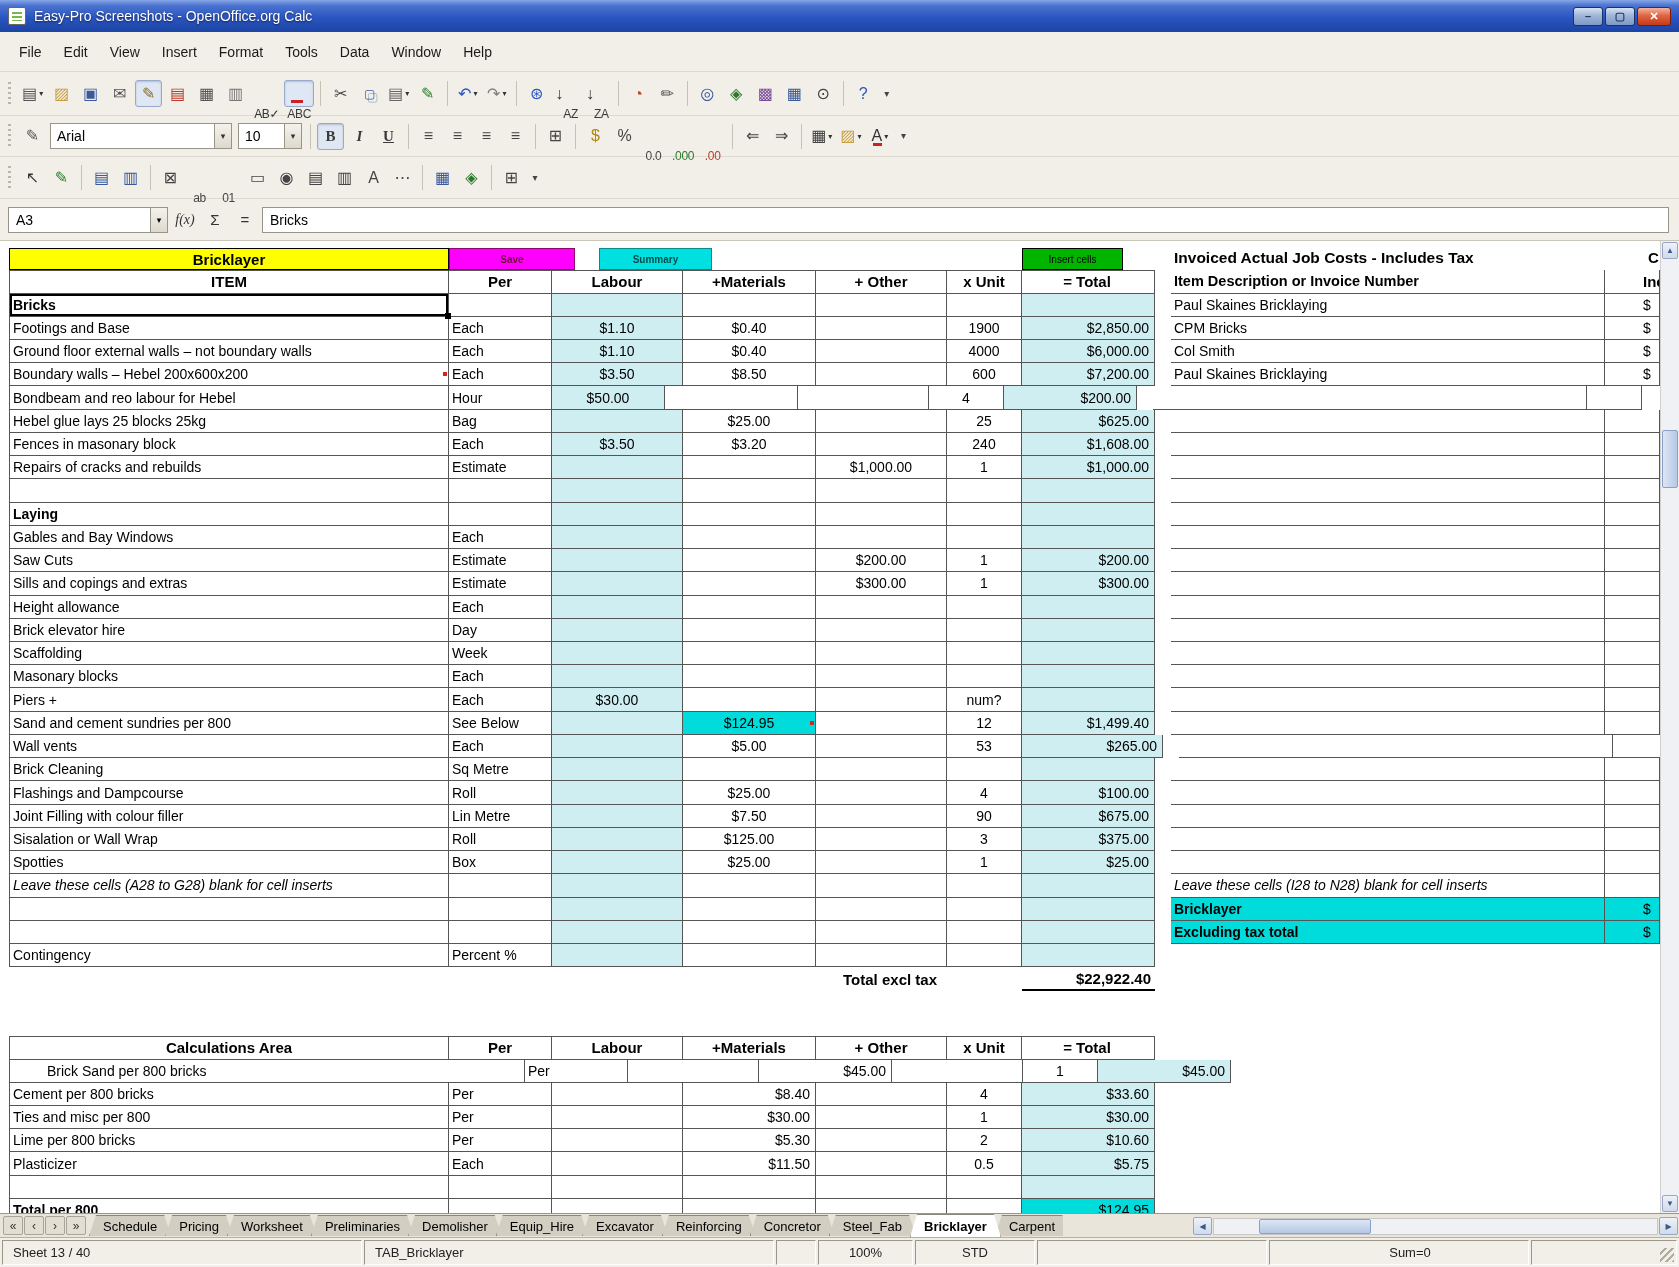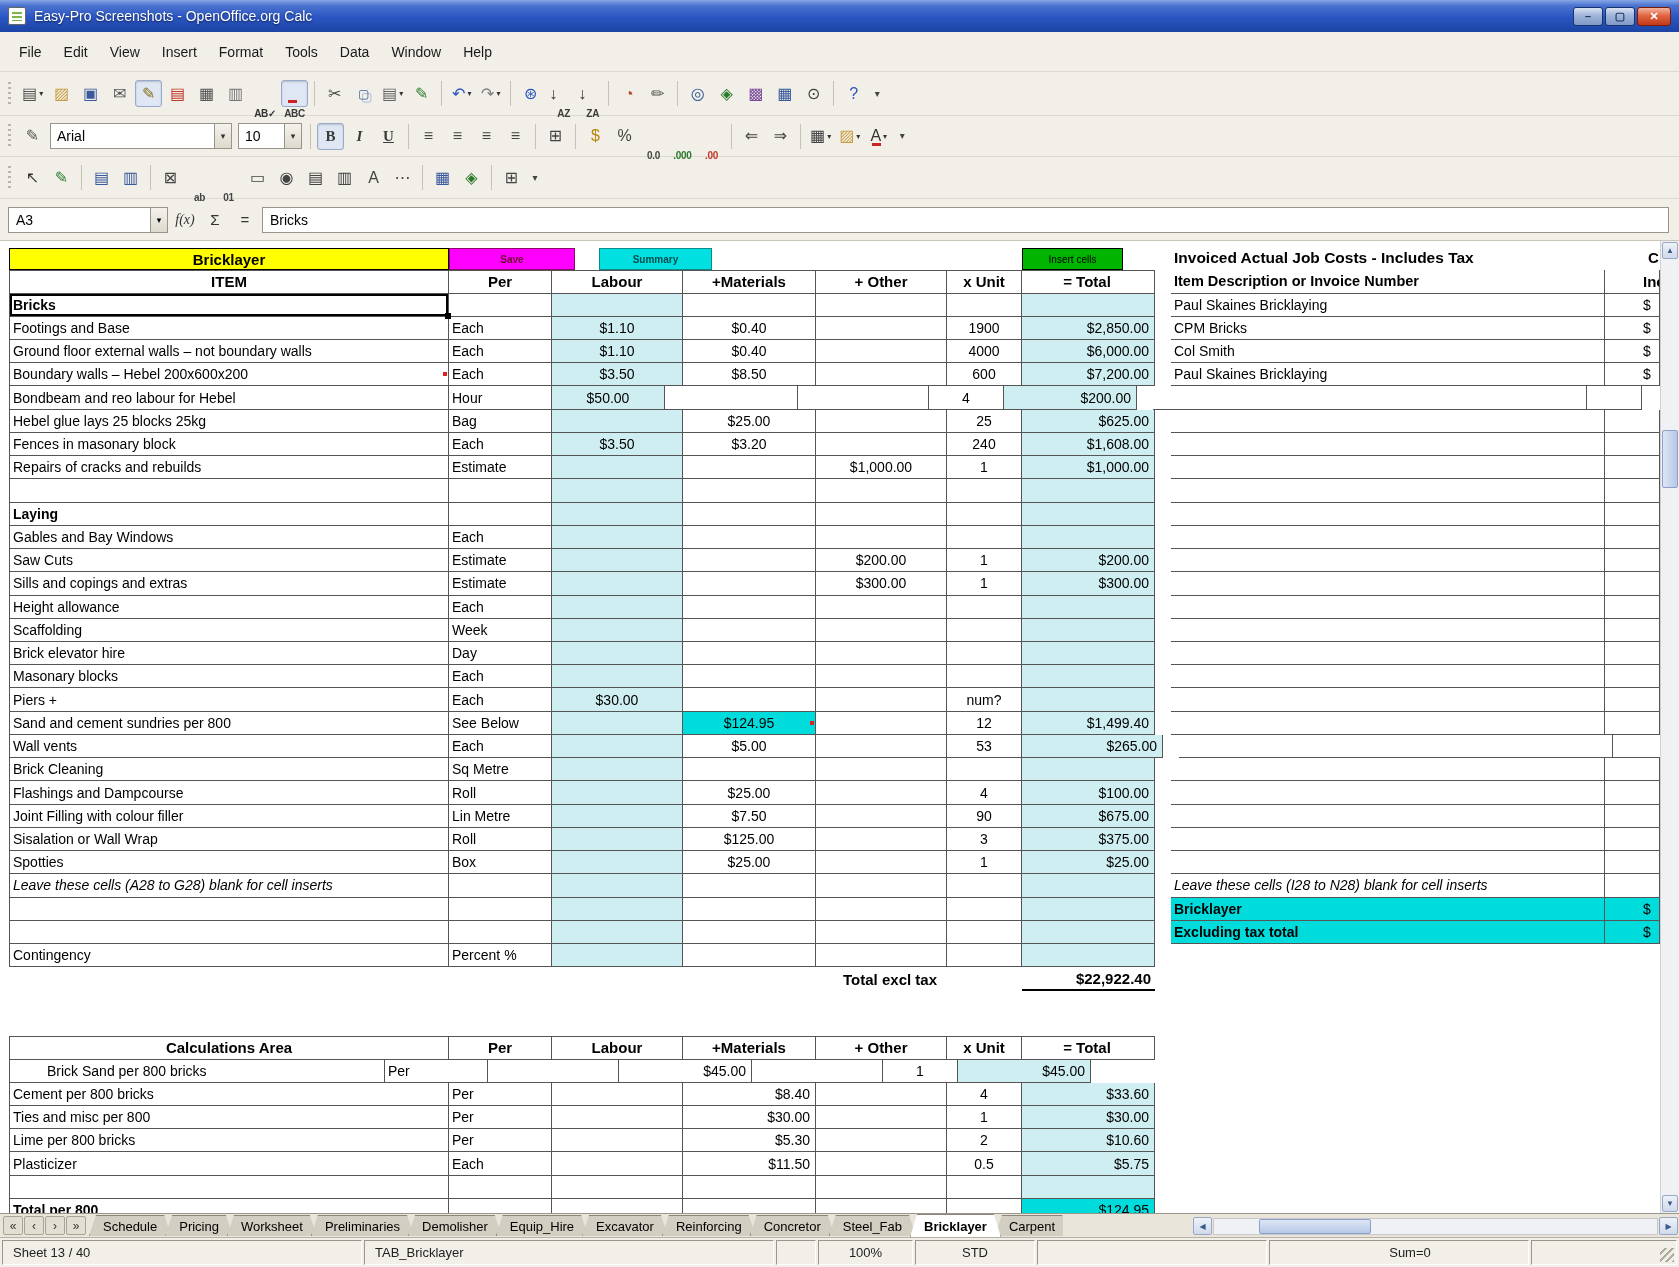--- a/index.html
+++ b/index.html
@@ -24,21 +24,21 @@
   .menu-item{padding:5px 11px;border-radius:2px;}
   .toolbar{flex:none;display:flex;align-items:center;padding:0 4px;background:#f1efe8;border-bottom:1px solid #dcd9cf;}
   .toolbar.t1{height:44px;}  .toolbar.t2{height:41px;}  .toolbar.t3{height:42px;}
   .grip{width:7px;height:24px;margin:0 5px 0 2px;flex:none;
     background:repeating-linear-gradient(180deg,#b9b5a9 0 2px,transparent 2px 5px);background-size:3px 100%;background-repeat:no-repeat;background-position:2px 0;}
   .tbtn{min-width:27px;height:27px;padding:0 2px;margin:0 1px;display:inline-flex;align-items:center;justify-content:center;
     border:1px solid transparent;border-radius:3px;font-size:16px;color:#3b3b3b;position:relative;flex:none;}
   .tbtn.pressed{background:#dfe7f5;border-color:#97aacb;box-shadow:inset 0 1px 2px rgba(0,0,0,.18);}
   .tbtn.plain{font-size:10px;color:#444;min-width:16px;}
   .glyph{line-height:1;}
-  .glyph.small{font-size:10px;font-weight:700;letter-spacing:-.3px;margin-top:40px;}
+  .glyph.small{font-size:12px;font-weight:400;letter-spacing:-.3px;margin-top:40px;}
   .glyph.gbold{font-weight:800;font-family:"Liberation Serif",serif;font-size:15px;}
   .glyph.gitalic{font-style:italic;font-family:"Liberation Serif",serif;font-weight:600;font-size:15px;}
   .glyph.gund{text-decoration:underline;font-family:"Liberation Serif",serif;font-weight:600;font-size:15px;}
   .glyph.dbl{text-shadow:3px 3px 0 #9ab0cc;font-size:12px;}
   .tdrop{font-size:8px;margin-left:2px;color:#333;}
   .tsep{width:1px;height:25px;background:#c6c2b5;margin:0 5px;flex:none;}
   .cbar{position:absolute;left:6px;right:10px;bottom:3px;height:3px;}
   .combo{display:inline-flex;align-items:stretch;height:26px;background:#fff;border:1px solid #989588;margin:0 3px;font-size:14px;flex:none;}
   .combo-val{flex:1;display:flex;align-items:center;padding:0 6px;overflow:hidden;}
   .combo-drop{width:17px;display:flex;align-items:center;justify-content:center;font-size:9px;
@@ -592,34 +592,34 @@
           <div class="cell c-labour cyan" style="width: 131px;"></div>
           <div class="cell c-materials" style="width: 133px;"></div>
           <div class="cell c-other" style="width: 131px;"></div>
           <div class="cell c-unit" style="width: 75px;"></div>
           <div class="cell c-total cyan" style="width: 133px;"></div>
           <div class="cell c-gap nb" style="width: 16px;"></div>
           <div class="cell c-invoice" style="width: 434px;"></div>
           <div class="cell c-partial" style="width: 55px;"></div>
         </div>
         <div class="mt-row">
+          <div class="cell c-item" style="width: 440px;">Brick elevator hire</div>
+          <div class="cell c-per" style="width: 103px;">Day</div>
+          <div class="cell c-labour cyan" style="width: 131px;"></div>
+          <div class="cell c-materials" style="width: 133px;"></div>
+          <div class="cell c-other" style="width: 131px;"></div>
+          <div class="cell c-unit" style="width: 75px;"></div>
+          <div class="cell c-total cyan" style="width: 133px;"></div>
+          <div class="cell c-gap nb" style="width: 16px;"></div>
+          <div class="cell c-invoice" style="width: 434px;"></div>
+          <div class="cell c-partial" style="width: 55px;"></div>
+        </div>
+        <div class="mt-row">
           <div class="cell c-item" style="width: 440px;">Scaffolding</div>
           <div class="cell c-per" style="width: 103px;">Week</div>
-          <div class="cell c-labour cyan" style="width: 131px;"></div>
-          <div class="cell c-materials" style="width: 133px;"></div>
-          <div class="cell c-other" style="width: 131px;"></div>
-          <div class="cell c-unit" style="width: 75px;"></div>
-          <div class="cell c-total cyan" style="width: 133px;"></div>
-          <div class="cell c-gap nb" style="width: 16px;"></div>
-          <div class="cell c-invoice" style="width: 434px;"></div>
-          <div class="cell c-partial" style="width: 55px;"></div>
-        </div>
-        <div class="mt-row">
-          <div class="cell c-item" style="width: 440px;">Brick elevator hire</div>
-          <div class="cell c-per" style="width: 103px;">Day</div>
           <div class="cell c-labour cyan" style="width: 131px;"></div>
           <div class="cell c-materials" style="width: 133px;"></div>
           <div class="cell c-other" style="width: 131px;"></div>
           <div class="cell c-unit" style="width: 75px;"></div>
           <div class="cell c-total cyan" style="width: 133px;"></div>
           <div class="cell c-gap nb" style="width: 16px;"></div>
           <div class="cell c-invoice" style="width: 434px;"></div>
           <div class="cell c-partial" style="width: 55px;"></div>
         </div>
         <div class="mt-row">
@@ -790,21 +790,21 @@
         <div class="mt-row header-row">
           <div class="cell c-item chead" style="width: 440px;">Calculations Area</div>
           <div class="cell c-per chead" style="width: 103px;">Per</div>
           <div class="cell c-labour chead" style="width: 131px;">Labour</div>
           <div class="cell c-materials chead" style="width: 133px;">+Materials</div>
           <div class="cell c-other chead" style="width: 131px;">+ Other</div>
           <div class="cell c-unit chead" style="width: 75px;">x Unit</div>
           <div class="cell c-total chead" style="width: 133px;">=  Total</div>
         </div>
         <div class="mt-row">
-          <div class="cell c-item" style="width: 376px; padding-left: 37px;">Brick Sand per 800 bricks</div>
+          <div class="cell c-item" style="width: 516px; padding-left: 37px;">Brick Sand per 800 bricks</div>
           <div class="cell c-per" style="width: 103px;">Per</div>
           <div class="cell c-labour" style="width: 131px;"></div>
           <div class="cell c-materials rt" style="width: 133px;">$45.00</div>
           <div class="cell c-other" style="width: 131px;"></div>
           <div class="cell c-unit" style="width: 75px;">1</div>
           <div class="cell c-total cyan" style="width: 133px;">$45.00</div>
         </div>
         <div class="mt-row">
           <div class="cell c-item" style="width: 440px;">Cement per 800 bricks</div>
           <div class="cell c-per" style="width: 103px;">Per</div>

